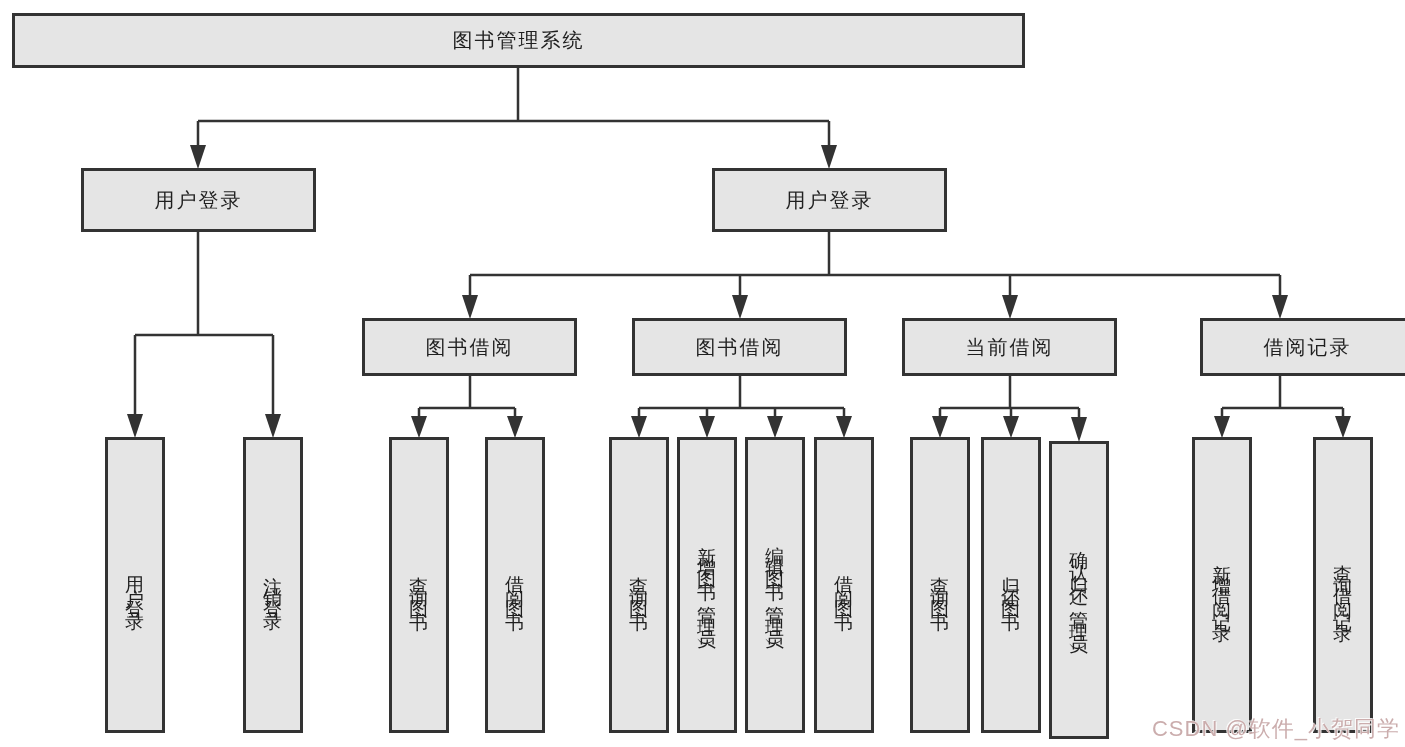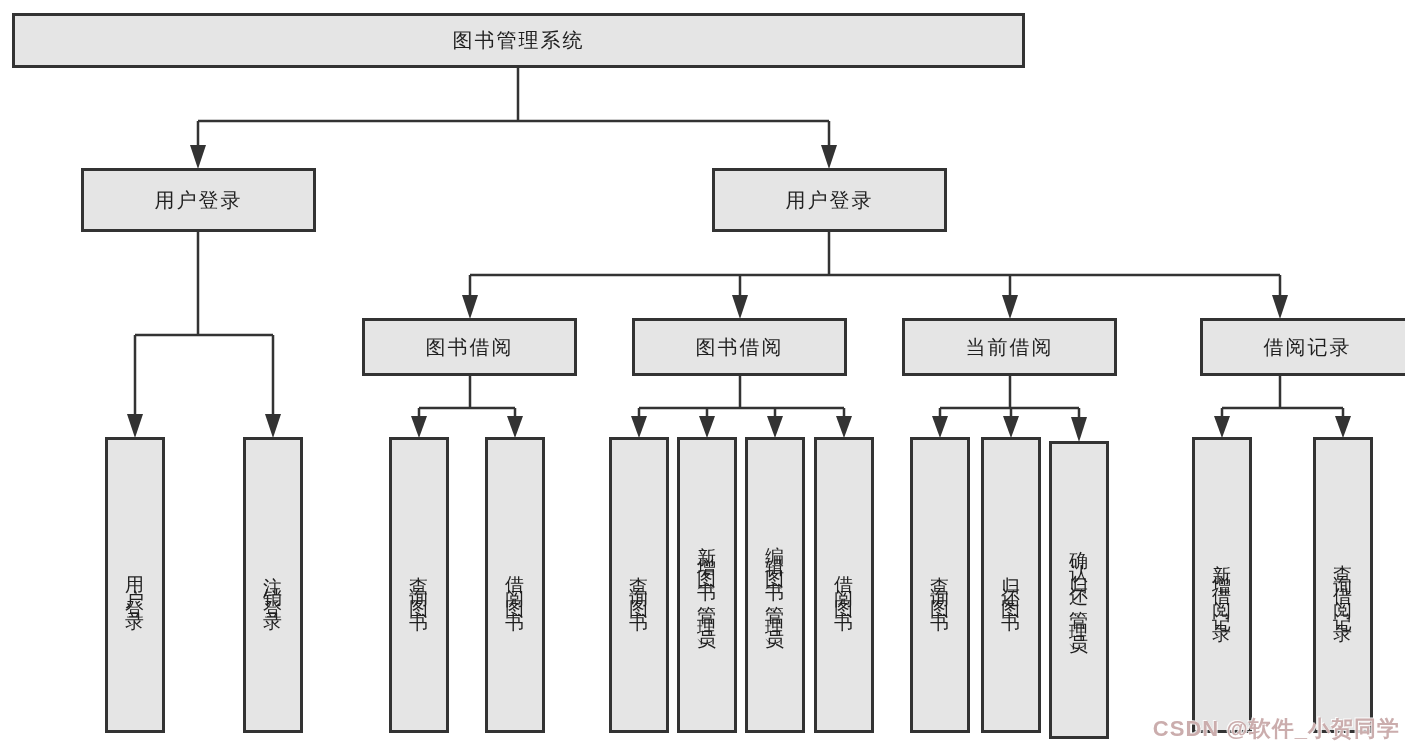--- a/index.html
+++ b/index.html
@@ -17,21 +17,20 @@
   }
   .node.h span { font-size:20px; letter-spacing:2px; white-space:nowrap; }
   .node.v span {
     writing-mode:vertical-rl; text-orientation:mixed;
     font-size:19px; line-height:1; letter-spacing:12px; white-space:nowrap;
   }
   .watermark {
     position:absolute; right:5px; bottom:3px; z-index:5;
     font-size:22px; color:#cbadad; letter-spacing:1px; white-space:nowrap;
     text-shadow:1px 1px 0 rgba(255,255,255,0.85), -1px -1px 0 rgba(255,255,255,0.85);
-    font-weight:bold;
   }
 </style>
 </head>
 <body>
 
 <div class="canvas">
 
   <svg class="connectors" viewBox="0 0 1405 747" xmlns="http://www.w3.org/2000/svg">
 
     <path d="M518 68 V121 M198 121 H829 M198 121 V146 M829 121 V146"></path>

